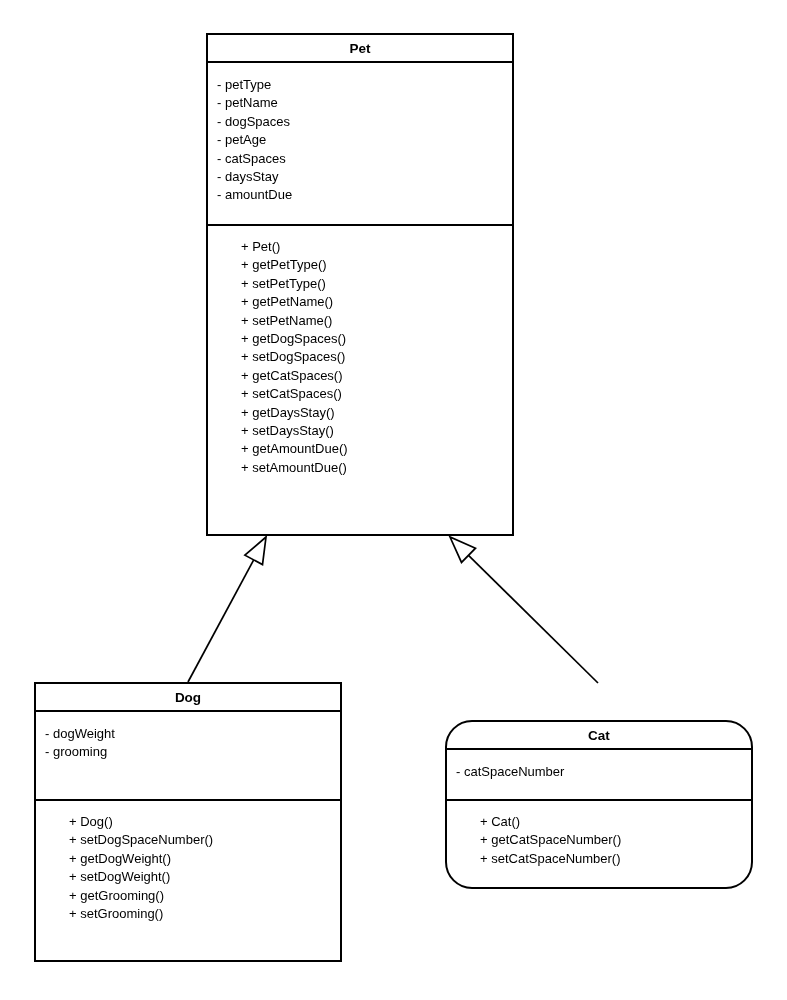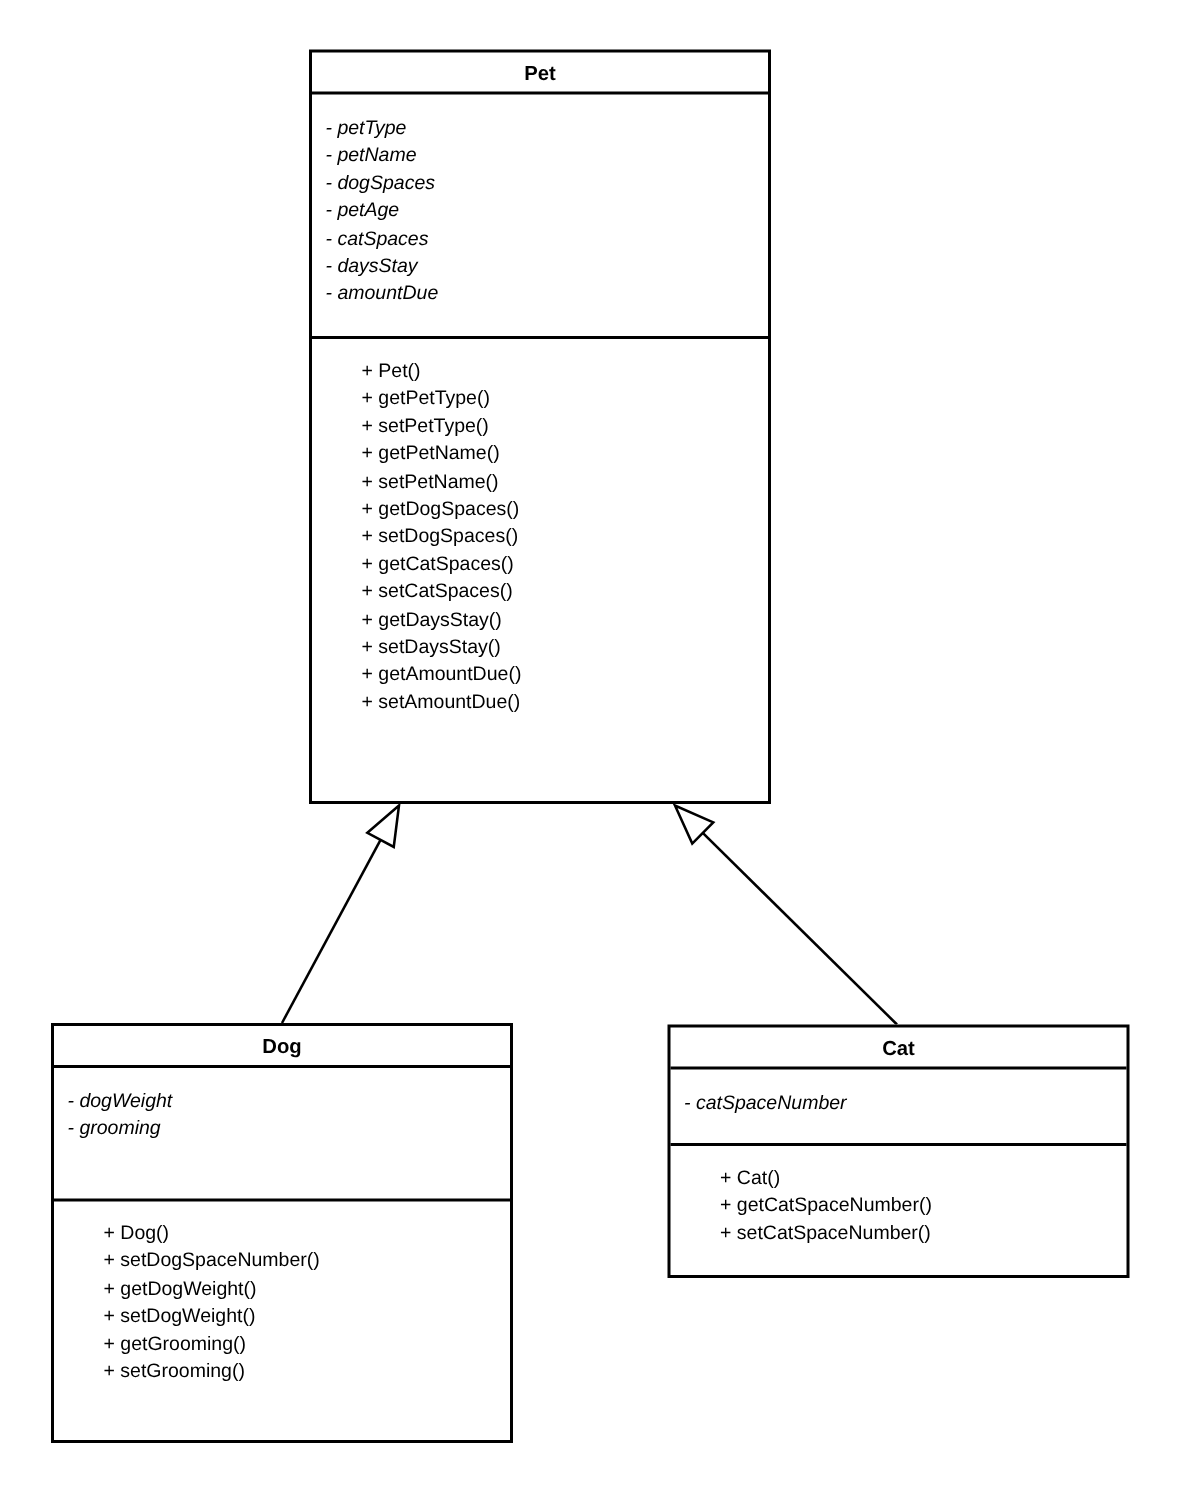--- a/index.html
+++ b/index.html
@@ -36,38 +36,37 @@
     display: flex;
     align-items: center;
     justify-content: center;
     flex: 0 0 auto;
   }
   .class-attrs {
     border-bottom: 2px solid #000000;
     padding: 13px 2px 0 9px;
     flex: 0 0 auto;
     overflow: hidden;
-    font-style: italic;
   }
   .class-methods {
     flex: 1 1 auto;
     padding: 12px 8px 0 9px;
     overflow: hidden;
     margin-left: 24px;
   }
   .member-line {
     font-size: 13px;
     line-height: 18.4px;
     white-space: pre;
   }
   #box-pet { left: 206px; top: 33px; width: 308px; height: 503px; }
   #box-pet .class-attrs { height: 163px; }
   #box-dog { left: 34px; top: 682px; width: 308px; height: 280px; }
   #box-dog .class-attrs { height: 89px; }
-  #box-cat { left: 445px; top: 683px; width: 308px; height: 169px; }
+  #box-cat { left: 445px; top: 720px; width: 308px; height: 169px; border-radius: 27px; }
   #box-cat .class-attrs { height: 51px; }
 </style>
 </head>
 <body>
 
 <div class="canvas">
 
   <svg class="connectors" width="787" height="1000" viewBox="0 0 787 1000">
     <g>
       <line x1="188" y1="682" x2="253.7" y2="559.9"></line>

